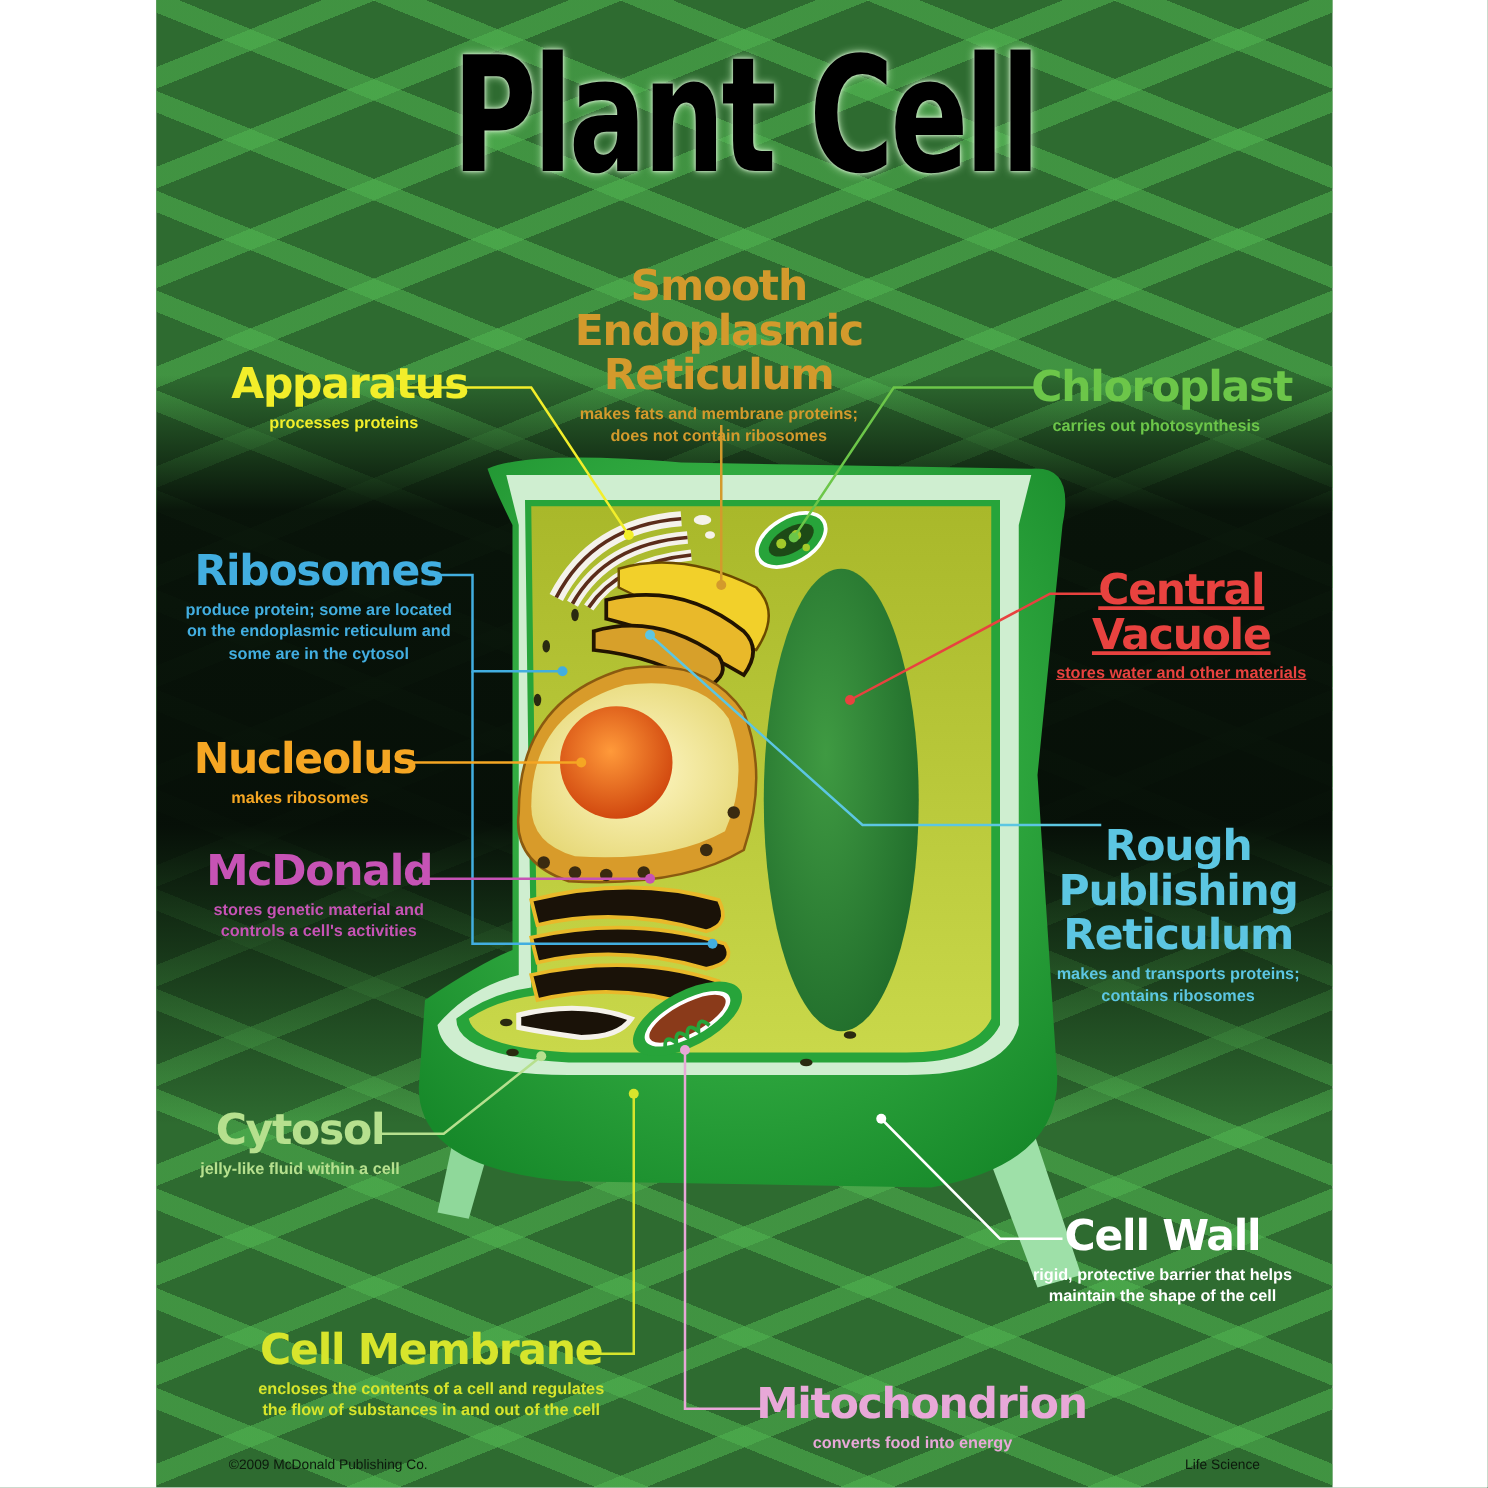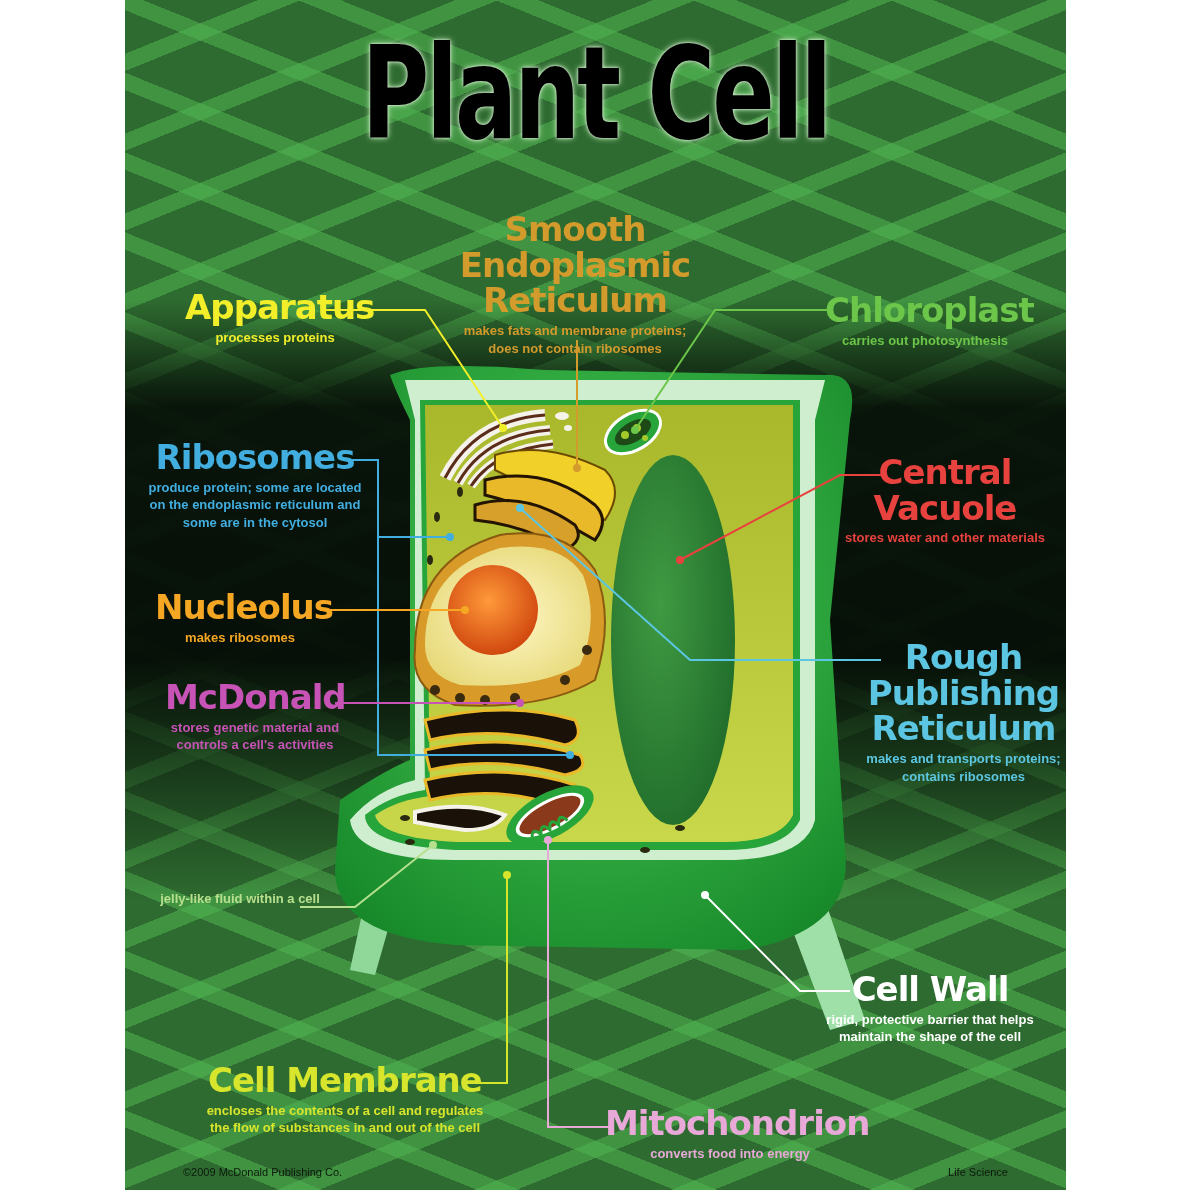--- a/index.html
+++ b/index.html
@@ -193,46 +193,47 @@
     <span class="desc">carries out photosynthesis</span>
   </div>
 
   <div class="lbl" style="left:10px; top:440px; width:240px; color:#42aee0;">
     <span class="name" style="font-size:34px;">Ribosomes</span>
     <span class="desc">produce protein; some are located</span>
     <span class="desc" style="margin-top:0">on the endoplasmic reticulum and</span>
     <span class="desc" style="margin-top:0">some are in the cytosol</span>
   </div>
 
-  <div class="lbl" style="left:705px; top:455px; width:230px; color:#e8423f;">
+  <div class="lbl" style="left:705px; top:455px; width:230px; color:#e8423f;text-decoration:underline;">
     <span class="name" style="font-size:34px;">Central</span>
     <span class="name" style="font-size:34px;">Vacuole</span>
     <span class="desc">stores water and other materials</span>
   </div>
 
   <div class="lbl" style="left:30px; top:590px; width:170px; color:#f5a623;">
     <span class="name" style="font-size:34px;">Nucleolus</span>
     <span class="desc">makes ribosomes</span>
   </div>
 
   <div class="lbl" style="left:40px; top:680px; width:180px; color:#c653b5;">
     <span class="name" style="font-size:34px;">McDonald</span>
     <span class="desc">stores genetic material and</span>
     <span class="desc" style="margin-top:0">controls a cell's activities</span>
   </div>
 
-  <div class="lbl" style="left:700px; top:640px; width:235px; color:#5cc6e2;margin-left:21px;">
+  <div class="lbl" style="left:700px; top:660px; width:235px; color:#5cc6e2;">
     <span class="name" style="font-size:34px;">Rough</span>
     <span class="name" style="font-size:34px;">Publishing</span>
     <span class="name" style="font-size:34px;">Reticulum</span>
     <span class="desc">makes and transports proteins;</span>
     <span class="desc" style="margin-top:0">contains ribosomes</span>
   </div>
 
   <div class="lbl" style="left:5px; top:887px; width:220px; color:#b6e08e;">
+    <span class="name" style="font-size:34px;">Cytosol</span>
     <span class="desc">jelly-like fluid within a cell</span>
   </div>
 
   <div class="lbl" style="left:680px; top:972px; width:250px; color:#ffffff;">
     <span class="name" style="font-size:34px;">Cell Wall</span>
     <span class="desc">rigid, protective barrier that helps</span>
     <span class="desc" style="margin-top:0">maintain the shape of the cell</span>
   </div>
 
   <div class="lbl" style="left:55px; top:1063px; width:330px; color:#d7e52c;">

